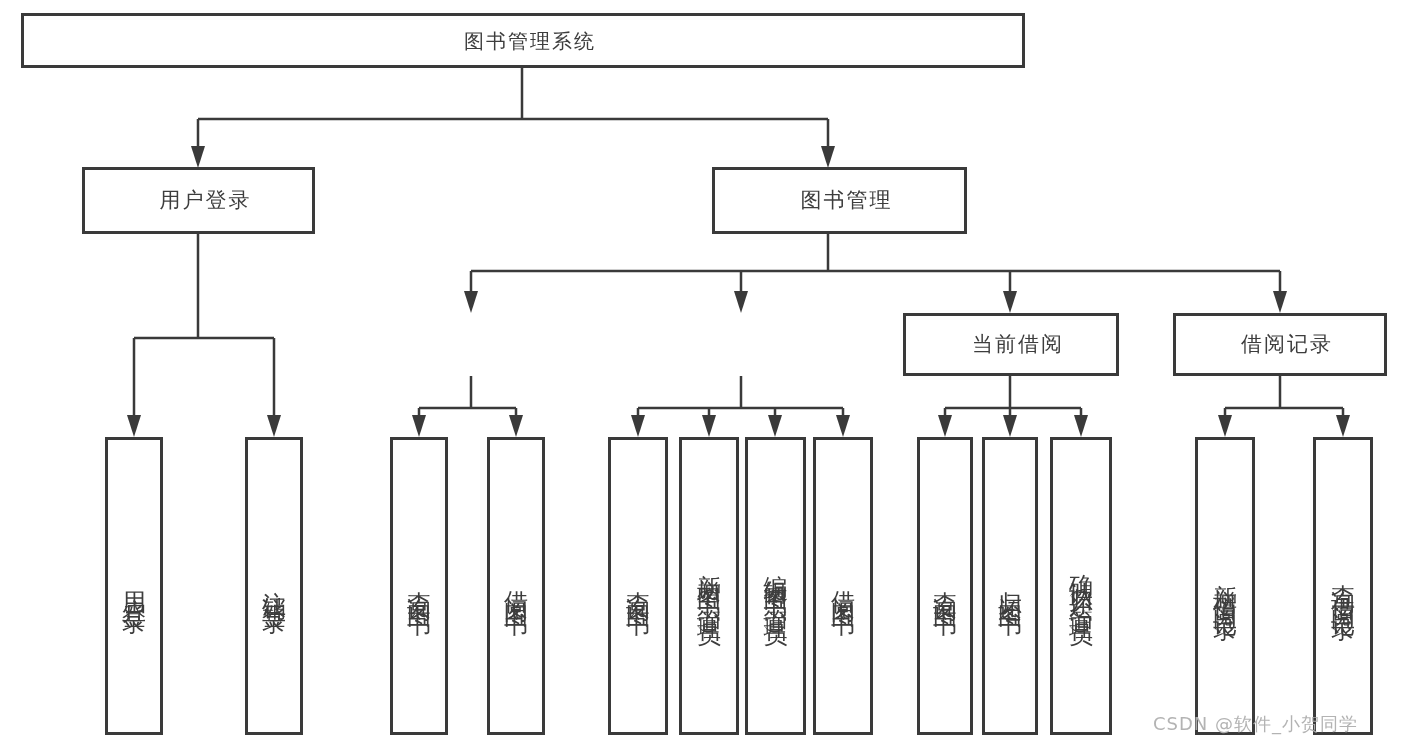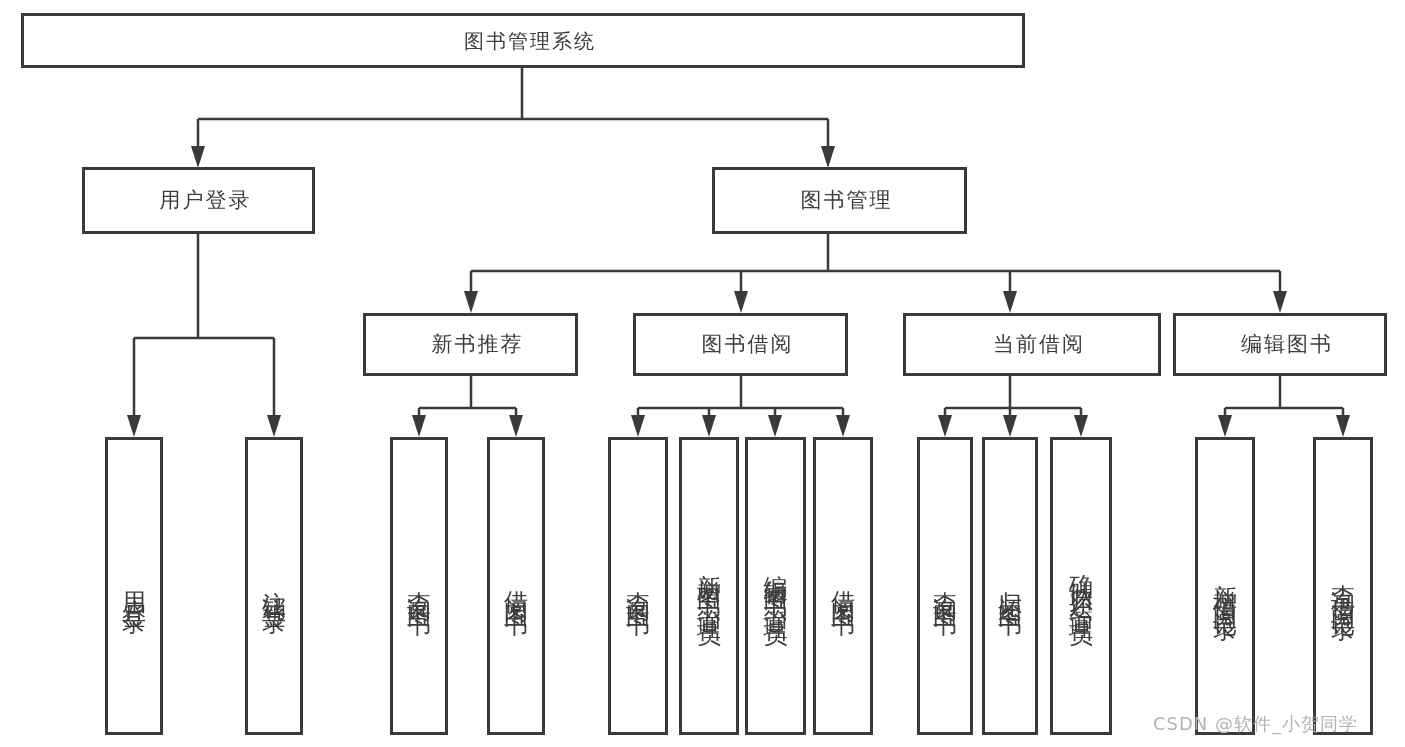--- a/index.html
+++ b/index.html
@@ -107,24 +107,22 @@
       <polygon points="1218,415 1232,415 1225,437"></polygon>
       <polygon points="1336,415 1350,415 1343,437"></polygon>
     </g>
   </svg>
 
   <div class="box h-box root-box" style="left:21px; top:13px; width:1004px; height:55px;">图书管理系统</div>
 
   <div class="box h-box" style="left:82px; top:167px; width:233px; height:67px;">用户登录</div>
   <div class="box h-box" style="left:712px; top:167px; width:255px; height:67px;">图书管理</div>
 
-  <div class="box h-box" style="left:363px; top:313px; width:215px; height:63px;">新书推荐</div>
-  <div class="box h-box" style="left:633px; top:313px; width:215px; height:63px;">图书借阅</div>
-  <div class="box h-box" style="left:903px; top:313px; width:258px; height:63px;">当前借阅</div>
-  <div class="box h-box" style="left:1173px; top:313px; width:214px; height:63px;">编辑图书</div>
+  <div class="box h-box" style="left:903px; top:313px; width:216px; height:63px;">当前借阅</div>
+  <div class="box h-box" style="left:1173px; top:313px; width:214px; height:63px;">借阅记录</div>
 
   <div class="box v-box" style="left:105px; top:437px; width:58px; height:298px;">用户登录</div>
   <div class="box v-box" style="left:245px; top:437px; width:58px; height:298px;">注销登录</div>
 
   <div class="box v-box" style="left:390px; top:437px; width:58px; height:298px;">查询图书</div>
   <div class="box v-box" style="left:487px; top:437px; width:58px; height:298px;">借阅图书</div>
 
   <div class="box v-box" style="left:608px; top:437px; width:60px; height:298px;">查询图书</div>
   <div class="box v-box" style="left:679px; top:437px; width:60px; height:298px;">新增图书（管理员）</div>
   <div class="box v-box" style="left:745px; top:437px; width:61px; height:298px;">编辑图书（管理员）</div>

